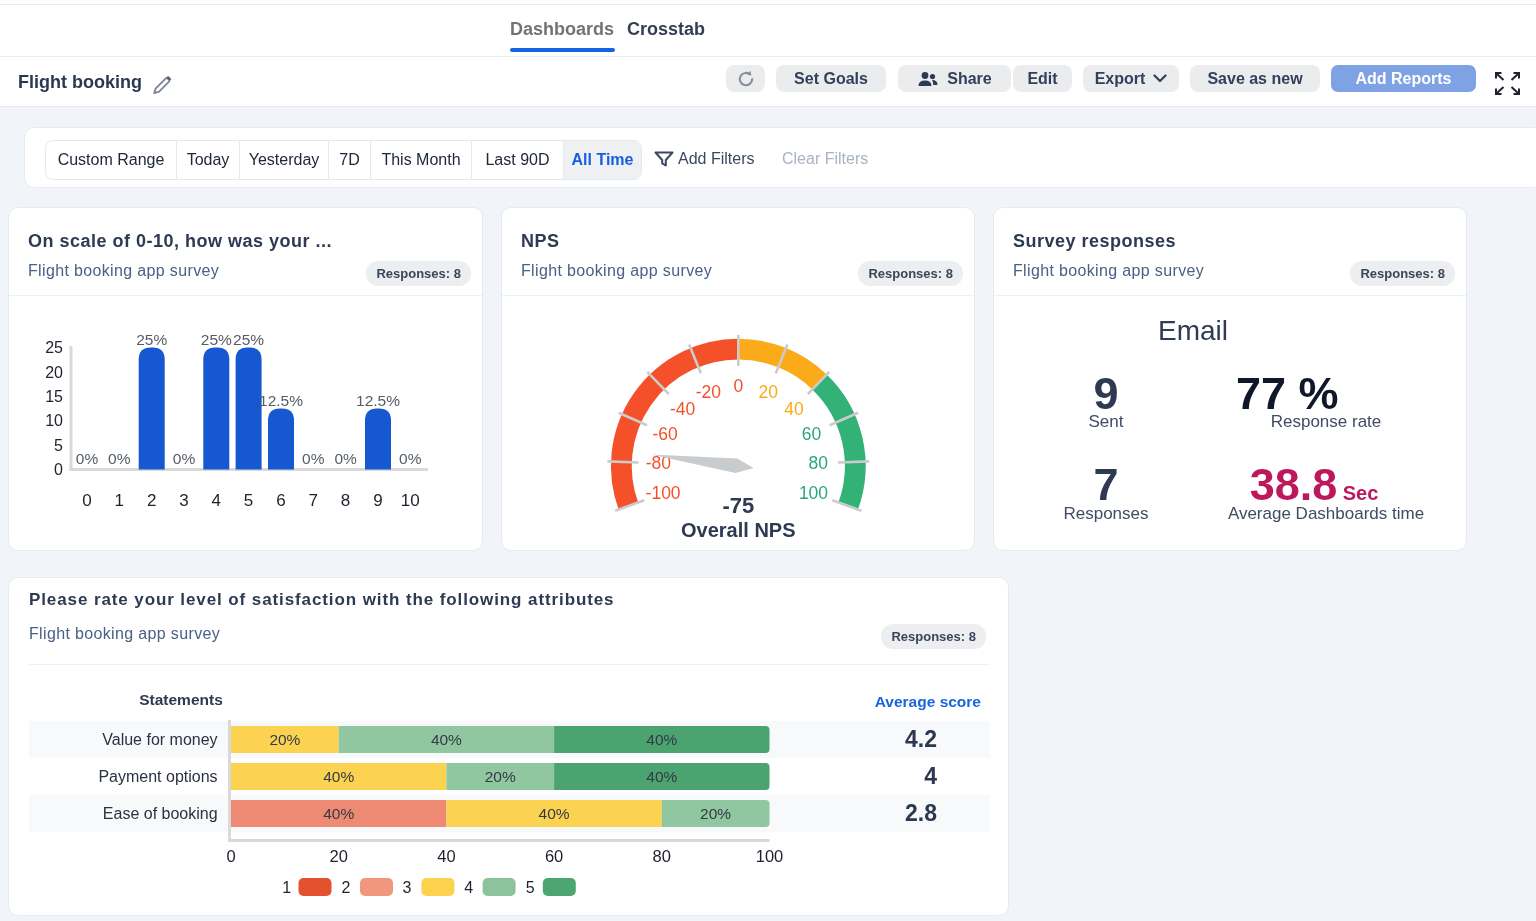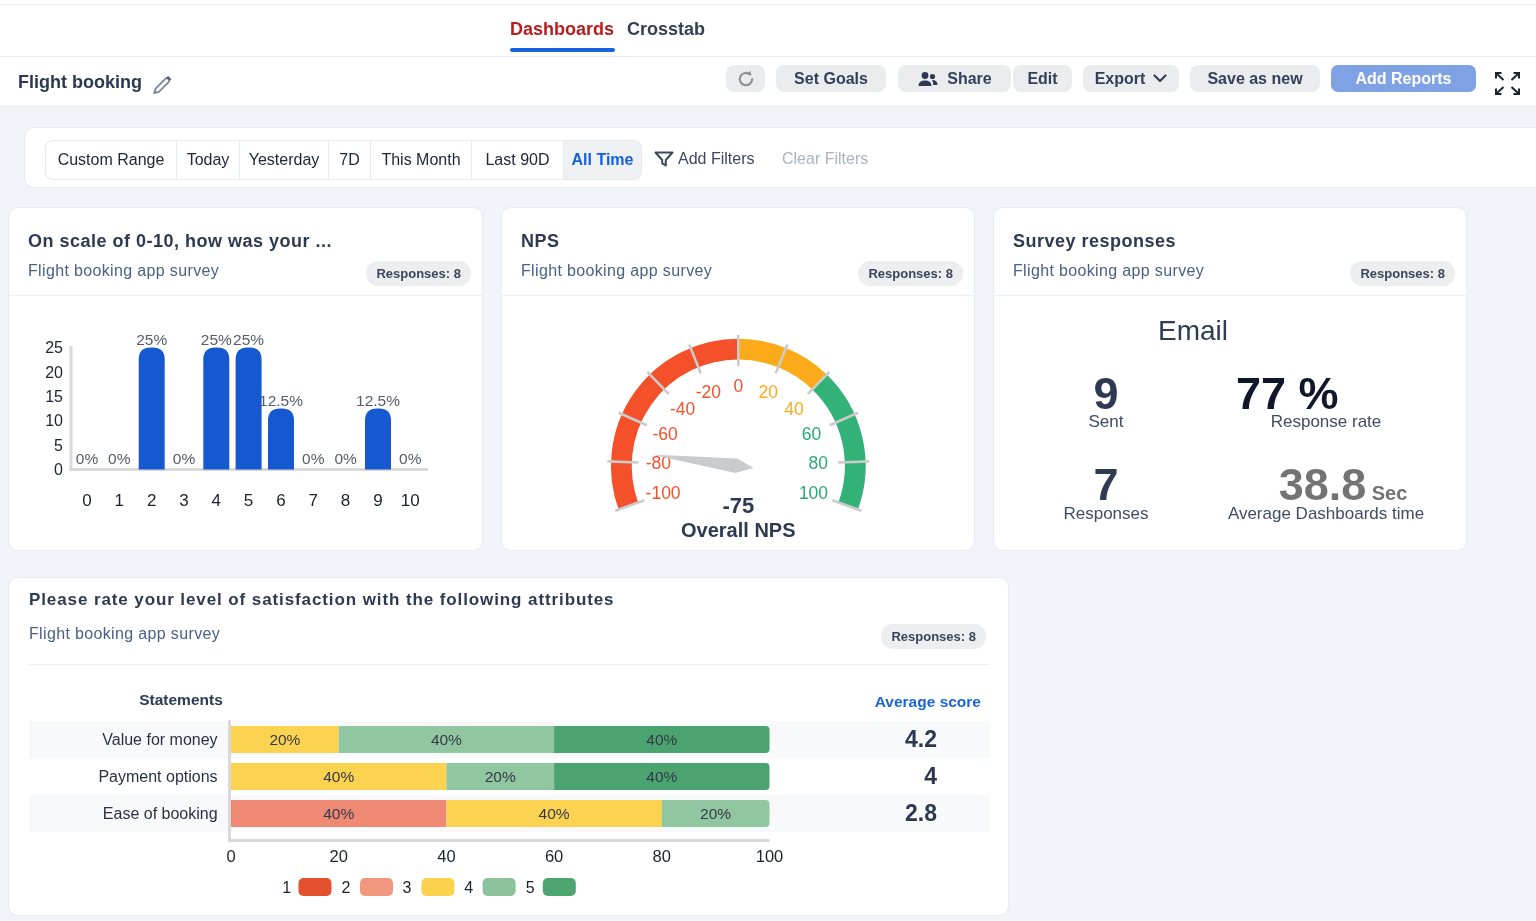--- a/index.html
+++ b/index.html
@@ -1,21 +1,21 @@
 <!DOCTYPE html>
 <html><head>
 <meta charset="utf-8">
 <style>
 * { margin:0; padding:0; box-sizing:border-box; }
 html,body { width:1536px; height:921px; background:#f1f4f8; font-family:"Liberation Sans", sans-serif; overflow:hidden; }
 .abs { position:absolute; }
 #page { position:relative; width:1536px; height:921px; }
 .topbar { position:absolute; left:0; top:4px; width:1536px; height:53px; background:#fff; border-top:1px solid #e7eaf0; border-bottom:1px solid #e7eaf0; }
 .tab { position:absolute; font-size:18px; font-weight:700; top:19px; }
-.tab.active { color:#b91c1c;text-align:center; }
+.tab.active { color:#737373;text-align:center; }
 .tab.idle { color:#333e52; }
 .tabline { position:absolute; height:4px; border-radius:3px; background:#1565e1; top:48px; }
 .toolbar { position:absolute; left:0; top:57px; width:1536px; height:50px; background:#fff; border-bottom:1px solid #e7eaf0; }
 .btitle { position:absolute; left:18px; top:72px; font-size:18px; font-weight:700; color:#2c3850; }
 .btn { position:absolute; top:65px; height:27px; background:#ebecee; border-radius:8px; color:#32405a; font-size:16px; font-weight:700; display:flex; align-items:center; justify-content:center; }
 .btn.blue { background:#7fa2e5; color:#fff;border-radius:7px; }
 .filtercard { position:absolute; left:24px; top:127px; width:1520px; height:61px; background:#fff; border:1px solid #e7eaf0; border-radius:10px; }
 .seg { position:absolute; left:20px; top:12px; height:40px; display:flex; border:1px solid #e5e8ec; border-radius:8px; overflow:hidden; background:#fff; }
 .seg div { display:flex; align-items:center; justify-content:center; font-size:16px; color:#20293a; border-right:1px solid #e5e8ec; white-space:nowrap; }
 .seg div:last-child { border-right:none; }
@@ -173,21 +173,21 @@
   <div class="csub">Flight booking app survey</div>
   <div class="badge" style="right:11px;">Responses: 8</div>
   <div class="hdiv" style="left:0; top:87px; width:472px;"></div>
   <div class="abs" style="left:0; top:107px; width:398px; text-align:center; font-size:28px; font-weight:500; color:#2f3c55;">Email</div>
   <div class="abs" style="left:42px; top:160px; width:140px; text-align:center; font-size:45px; font-weight:700; color:#2e3a52;">9</div>
   <div class="abs" style="left:42px; top:204px; width:140px; text-align:center; font-size:17px; color:#3f4c63;">Sent</div>
   <div class="abs" style="left:242px; top:160px; width:180px; text-align:left; font-size:45px; font-weight:700; color:#0f172a;">77 %</div>
   <div class="abs" style="left:242px; top:204px; width:180px; text-align:center; font-size:17px; color:#3f4c63;">Response rate</div>
   <div class="abs" style="left:42px; top:251px; width:140px; text-align:center; font-size:45px; font-weight:700; color:#2e3a52;">7</div>
   <div class="abs" style="left:42px; top:296px; width:140px; text-align:center; font-size:17px; color:#3f4c63;">Responses</div>
-  <div class="abs" style="left:259px; top:251px; width:180px; text-align:center; font-size:45px; font-weight:700; color:#737373;">38.8<span style="font-size:20px; font-weight:700;"> Sec</span></div>
+  <div class="abs" style="left:230px; top:251px; width:180px; text-align:center; font-size:45px; font-weight:700; color:#be185d;">38.8<span style="font-size:20px; font-weight:700;"> Sec</span></div>
   <div class="abs" style="left:222px; top:296px; width:220px; text-align:center; font-size:17px; color:#3f4c63;">Average Dashboards time</div>
 </div>
 
 <div class="card" style="left:8px; top:577px; width:1001px; height:339px;">
   <div class="ctitle" style="left:20px; top:12px; font-size:17px; letter-spacing:0.9px;">Please rate your level of satisfaction with the following attributes</div>
   <div class="csub" style="left:20px; top:47px;">Flight booking app survey</div>
   <div class="badge" style="right:22px; top:46px;">Responses: 8</div>
   <div class="hdiv" style="left:20px; top:86px; width:961px;"></div>
   <svg id="stacked" class="abs" style="left:0; top:0;" width="1001" height="339" viewBox="0 0 1001 339">
   <rect x="20" y="143" width="961" height="37" fill="#f7f9fa"></rect>

